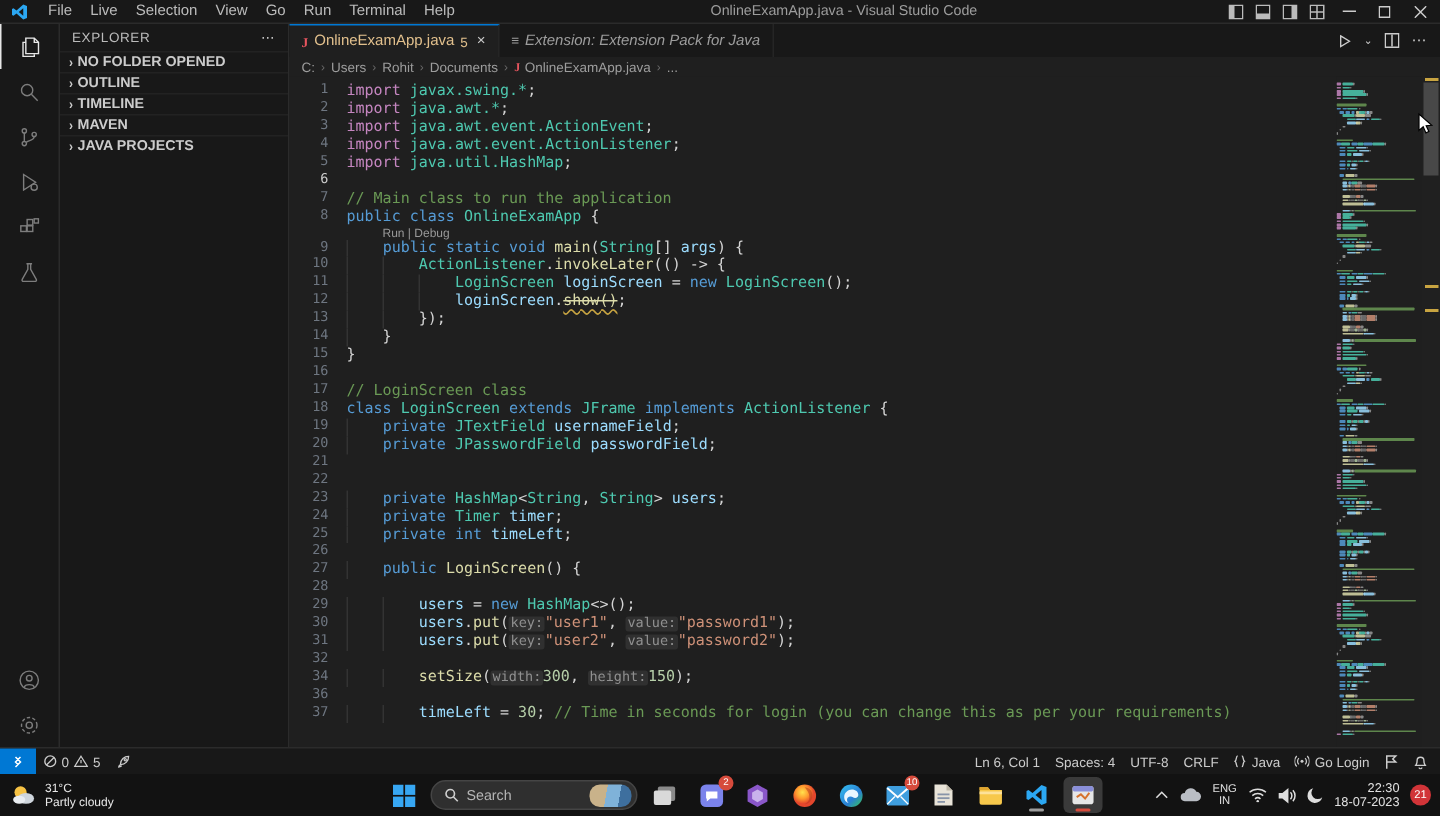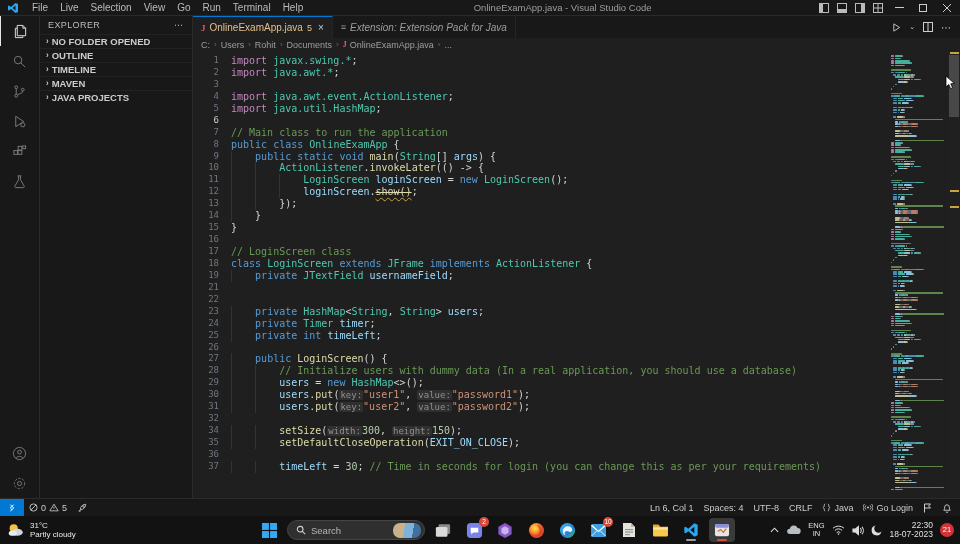--- a/index.html
+++ b/index.html
@@ -288,51 +288,52 @@
             <span class="bc-jicon">J</span>
             <span>OnlineExamApp.java</span>
             <span class="bc-sep">›</span>
             <span>...</span>
           </span>
         </div>
       <div class="codewrap">
         <div class="codelines" id="codelines">
             <div class="cline"><div class="lnum">1</div><div class="lbody"><span class="tk-k1">import</span><span class="tk-t"> </span><span class="tk-cl">javax.swing.*</span><span class="tk-t">;</span></div></div>
             <div class="cline"><div class="lnum">2</div><div class="lbody"><span class="tk-k1">import</span><span class="tk-t"> </span><span class="tk-cl">java.awt.*</span><span class="tk-t">;</span></div></div>
-            <div class="cline"><div class="lnum">3</div></div>
+            <div class="cline"><div class="lnum">3</div><div class="lbody"><span class="tk-k1">import</span><span class="tk-t"> </span><span class="tk-cl">java.awt.event.ActionEvent</span><span class="tk-t">;</span></div></div>
             <div class="cline"><div class="lnum">4</div><div class="lbody"><span class="tk-k1">import</span><span class="tk-t"> </span><span class="tk-cl">java.awt.event.ActionListener</span><span class="tk-t">;</span></div></div>
             <div class="cline"><div class="lnum">5</div><div class="lbody"><span class="tk-k1">import</span><span class="tk-t"> </span><span class="tk-cl">java.util.HashMap</span><span class="tk-t">;</span></div></div>
             <div class="cline"><div class="lnum" style="color: rgb(204, 204, 204);">6</div><div class="lbody"></div></div>
             <div class="cline"><div class="lnum">7</div><div class="lbody"><span class="tk-cm">// Main class to run the application</span></div></div>
             <div class="cline"><div class="lnum">8</div><div class="lbody"><span class="tk-k2">public</span><span class="tk-t"> </span><span class="tk-k2">class</span><span class="tk-t"> </span><span class="tk-cl">OnlineExamApp</span><span class="tk-t"> {</span></div></div>
+            <div class="lens">Run | Debug</div>
             <div class="cline"><div class="lnum">9</div><div class="lbody"><div class="guide" style="left: 12px;"></div><span class="tk-t">    </span><span class="tk-k2">public</span><span class="tk-t"> </span><span class="tk-k2">static</span><span class="tk-t"> </span><span class="tk-k2">void</span><span class="tk-t"> </span><span class="tk-fn">main</span><span class="tk-t">(</span><span class="tk-cl">String</span><span class="tk-t">[] </span><span class="tk-var">args</span><span class="tk-t">) {</span></div></div>
             <div class="cline"><div class="lnum">10</div><div class="lbody"><div class="guide" style="left: 12px;"></div><div class="guide" style="left: 36.08px;"></div><span class="tk-t">        </span><span class="tk-cl">ActionListener</span><span class="tk-t">.</span><span class="tk-fn">invokeLater</span><span class="tk-t">(() -&gt; {</span></div></div>
             <div class="cline"><div class="lnum">11</div><div class="lbody"><div class="guide" style="left: 12px;"></div><div class="guide" style="left: 36.08px;"></div><div class="guide" style="left: 60.16px;"></div><span class="tk-t">            </span><span class="tk-cl">LoginScreen</span><span class="tk-t"> </span><span class="tk-var">loginScreen</span><span class="tk-t"> = </span><span class="tk-k2">new</span><span class="tk-t"> </span><span class="tk-cl">LoginScreen</span><span class="tk-t">();</span></div></div>
             <div class="cline"><div class="lnum">12</div><div class="lbody"><div class="guide" style="left: 12px;"></div><div class="guide" style="left: 36.08px;"></div><div class="guide" style="left: 60.16px;"></div><span class="tk-t">            </span><span class="tk-var">loginScreen</span><span class="tk-t">.</span><span class="squiggle"><span class="strike">show()</span></span><span class="tk-t">;</span></div></div>
             <div class="cline"><div class="lnum">13</div><div class="lbody"><div class="guide" style="left: 12px;"></div><div class="guide" style="left: 36.08px;"></div><span class="tk-t">        });</span></div></div>
             <div class="cline"><div class="lnum">14</div><div class="lbody"><div class="guide" style="left: 12px;"></div><span class="tk-t">    }</span></div></div>
             <div class="cline"><div class="lnum">15</div><div class="lbody"><span class="tk-t">}</span></div></div>
             <div class="cline"><div class="lnum">16</div><div class="lbody"></div></div>
             <div class="cline"><div class="lnum">17</div><div class="lbody"><span class="tk-cm">// LoginScreen class</span></div></div>
             <div class="cline"><div class="lnum">18</div><div class="lbody"><span class="tk-k2">class</span><span class="tk-t"> </span><span class="tk-cl">LoginScreen</span><span class="tk-t"> </span><span class="tk-k2">extends</span><span class="tk-t"> </span><span class="tk-cl">JFrame</span><span class="tk-t"> </span><span class="tk-k2">implements</span><span class="tk-t"> </span><span class="tk-cl">ActionListener</span><span class="tk-t"> {</span></div></div>
             <div class="cline"><div class="lnum">19</div><div class="lbody"><div class="guide" style="left: 12px;"></div><span class="tk-t">    </span><span class="tk-k2">private</span><span class="tk-t"> </span><span class="tk-cl">JTextField</span><span class="tk-t"> </span><span class="tk-var">usernameField</span><span class="tk-t">;</span></div></div>
+            <div class="cline"><div class="lnum">20</div><div class="lbody"><div class="guide" style="left: 12px;"></div><span class="tk-t">    </span><span class="tk-k2">private</span><span class="tk-t"> </span><span class="tk-cl">JPasswordField</span><span class="tk-t"> </span><span class="tk-var">passwordField</span><span class="tk-t">;</span></div></div>
             <div class="cline"><div class="lnum">21</div></div>
             <div class="cline"><div class="lnum">22</div><div class="lbody"></div></div>
             <div class="cline"><div class="lnum">23</div><div class="lbody"><div class="guide" style="left: 12px;"></div><span class="tk-t">    </span><span class="tk-k2">private</span><span class="tk-t"> </span><span class="tk-cl">HashMap</span><span class="tk-t">&lt;</span><span class="tk-cl">String</span><span class="tk-t">, </span><span class="tk-cl">String</span><span class="tk-t">&gt; </span><span class="tk-var">users</span><span class="tk-t">;</span></div></div>
             <div class="cline"><div class="lnum">24</div><div class="lbody"><div class="guide" style="left: 12px;"></div><span class="tk-t">    </span><span class="tk-k2">private</span><span class="tk-t"> </span><span class="tk-cl">Timer</span><span class="tk-t"> </span><span class="tk-var">timer</span><span class="tk-t">;</span></div></div>
             <div class="cline"><div class="lnum">25</div><div class="lbody"><div class="guide" style="left: 12px;"></div><span class="tk-t">    </span><span class="tk-k2">private</span><span class="tk-t"> </span><span class="tk-k2">int</span><span class="tk-t"> </span><span class="tk-var">timeLeft</span><span class="tk-t">;</span></div></div>
             <div class="cline"><div class="lnum">26</div><div class="lbody"></div></div>
             <div class="cline"><div class="lnum">27</div><div class="lbody"><div class="guide" style="left: 12px;"></div><span class="tk-t">    </span><span class="tk-k2">public</span><span class="tk-t"> </span><span class="tk-fn">LoginScreen</span><span class="tk-t">() {</span></div></div>
-            <div class="cline"><div class="lnum">28</div><div class="lbody"><div class="guide" style="left: 12px;"></div><div class="guide" style="left: 36.08px;"></div><span class="tk-t">        </span><span class="tk-cm">// Initialize users with dummy data (In a real application, you should use a database)</span></div></div>
+            <div class="cline"><div class="lnum">28</div></div>
             <div class="cline"><div class="lnum">29</div><div class="lbody"><div class="guide" style="left: 12px;"></div><div class="guide" style="left: 36.08px;"></div><span class="tk-t">        </span><span class="tk-var">users</span><span class="tk-t"> = </span><span class="tk-k2">new</span><span class="tk-t"> </span><span class="tk-cl">HashMap</span><span class="tk-t">&lt;&gt;();</span></div></div>
             <div class="cline"><div class="lnum">30</div><div class="lbody"><div class="guide" style="left: 12px;"></div><div class="guide" style="left: 36.08px;"></div><span class="tk-t">        </span><span class="tk-var">users</span><span class="tk-t">.</span><span class="tk-fn">put</span><span class="tk-t">(</span><span class="tk-inlay">key:</span><span class="tk-str">"user1"</span><span class="tk-t">, </span><span class="tk-inlay">value:</span><span class="tk-str">"password1"</span><span class="tk-t">);</span></div></div>
             <div class="cline"><div class="lnum">31</div><div class="lbody"><div class="guide" style="left: 12px;"></div><div class="guide" style="left: 36.08px;"></div><span class="tk-t">        </span><span class="tk-var">users</span><span class="tk-t">.</span><span class="tk-fn">put</span><span class="tk-t">(</span><span class="tk-inlay">key:</span><span class="tk-str">"user2"</span><span class="tk-t">, </span><span class="tk-inlay">value:</span><span class="tk-str">"password2"</span><span class="tk-t">);</span></div></div>
             <div class="cline"><div class="lnum">32</div><div class="lbody"></div></div>
             <div class="cline"><div class="lnum">34</div><div class="lbody"><div class="guide" style="left: 12px;"></div><div class="guide" style="left: 36.08px;"></div><span class="tk-t">        </span><span class="tk-fn">setSize</span><span class="tk-t">(</span><span class="tk-inlay">width:</span><span class="tk-num">300</span><span class="tk-t">, </span><span class="tk-inlay">height:</span><span class="tk-num">150</span><span class="tk-t">);</span></div></div>
-            <div class="cline"><div class="lnum">35</div><div class="lbody"><div class="guide" style="left: 12px;"></div><div class="guide" style="left: 36.08px;"></div><span class="tk-t">        </span><span class="tk-fn">setDefaultCloseOperation</span><span class="tk-t">(</span><span class="tk-var">EXIT_ON_CLOSE</span><span class="tk-t">);</span></div></div>
             <div class="cline"><div class="lnum">36</div><div class="lbody"></div></div>
             <div class="cline"><div class="lnum">37</div><div class="lbody"><div class="guide" style="left: 12px;"></div><div class="guide" style="left: 36.08px;"></div><span class="tk-t">        </span><span class="tk-var">timeLeft</span><span class="tk-t"> = </span><span class="tk-num">30</span><span class="tk-t">; </span><span class="tk-cm">// Time in seconds for login (you can change this as per your requirements)</span></div></div>
           </div>
         <div class="minimap" id="minimap">
             <div class="mrow">
               <span class="mseg" style="margin-left: 0px; width: 3.3px; background: rgb(197, 134, 192);"></span>
               <span class="mseg" style="margin-left: 0.55px; width: 7.15px; background: rgb(78, 201, 176);"></span>
               <span class="mseg" style="margin-left: 0px; width: 0.55px; background: rgb(154, 154, 154);"></span>
             </div>
             <div class="mrow">

